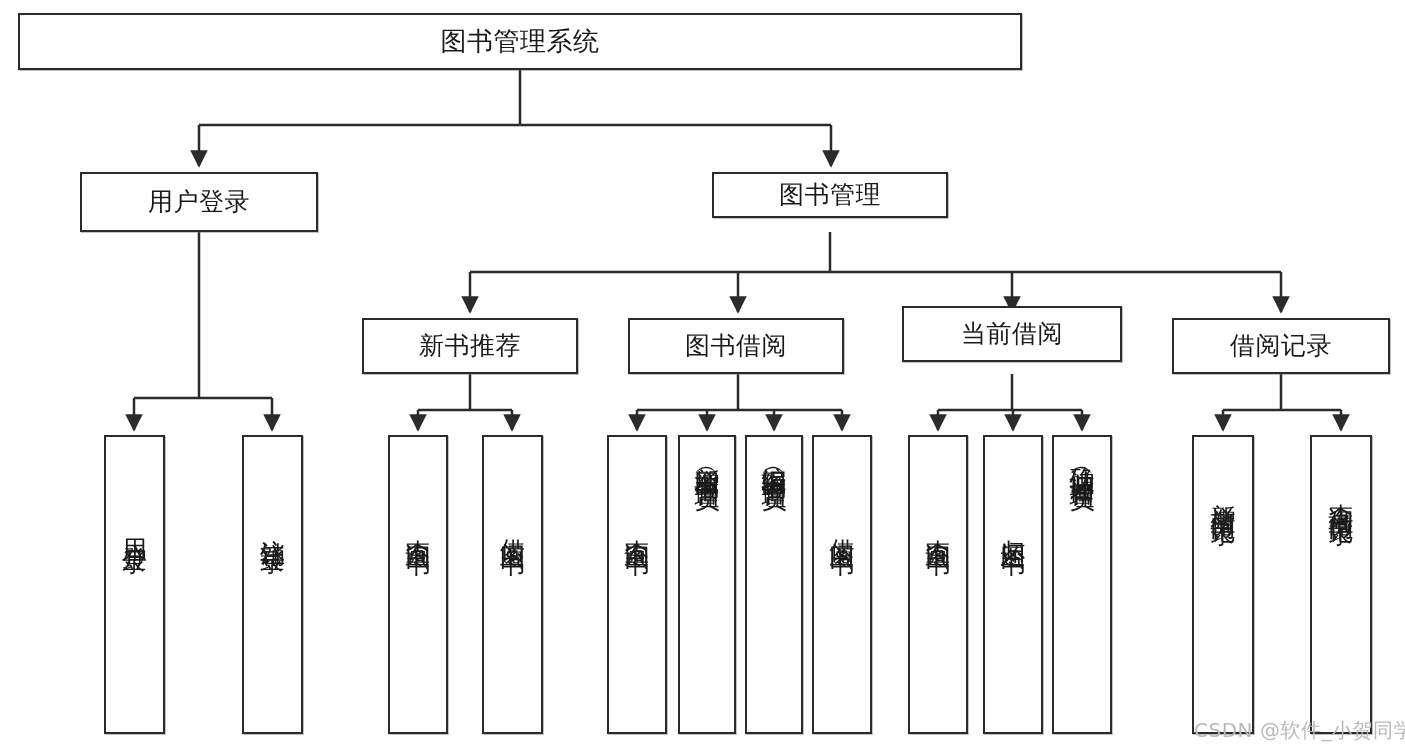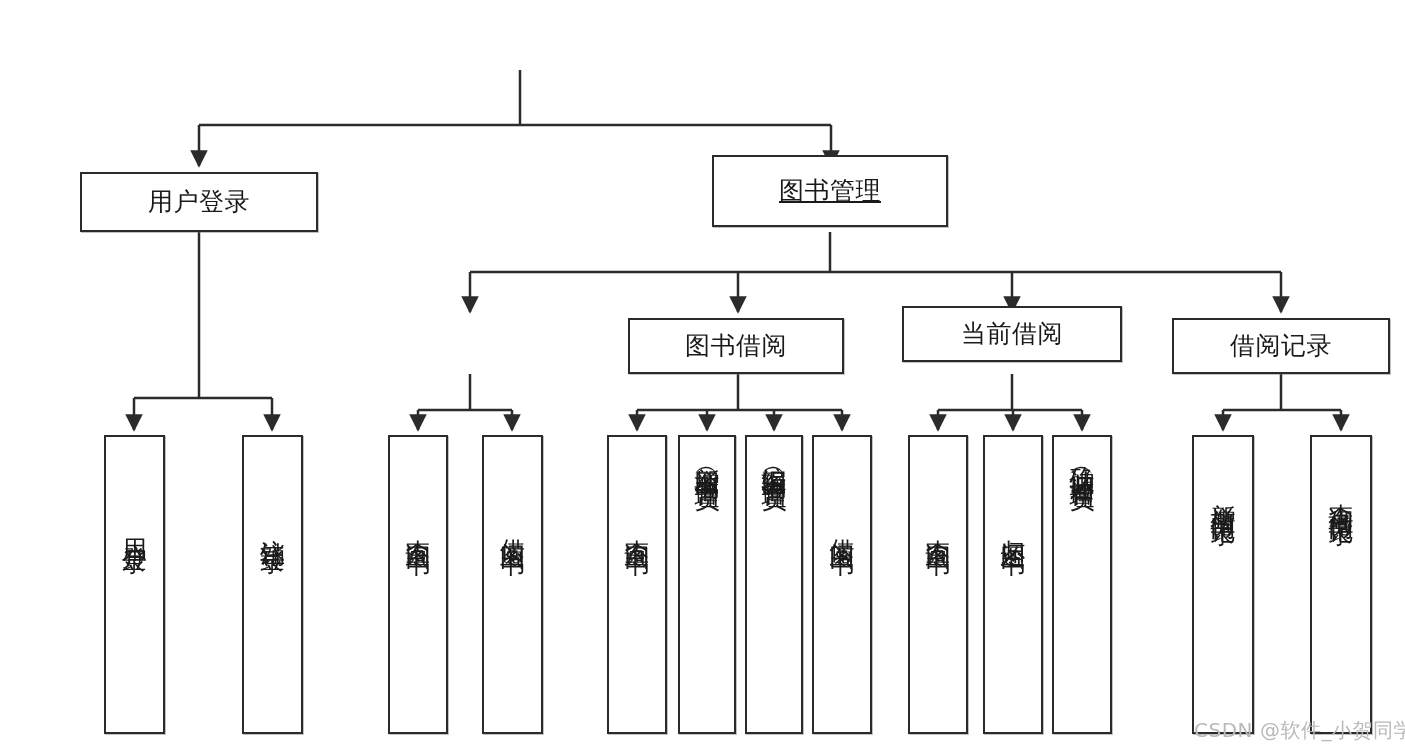--- a/index.html
+++ b/index.html
@@ -119,28 +119,34 @@
       <path d="M 1013 410 L 1013 430" marker-end="url(#arrow)"></path>
       <path d="M 1082 410 L 1082 430" marker-end="url(#arrow)"></path>
 
       <path d="M 1281 374 L 1281 410"></path>
       <path d="M 1223 410 L 1341 410"></path>
       <path d="M 1223 410 L 1223 430" marker-end="url(#arrow)"></path>
       <path d="M 1341 410 L 1341 430" marker-end="url(#arrow)"></path>
     </g>
   </svg>
 
+  <div class="node horiz title" style="left:18px; top:13px; width:1004px; height:57px;">
+    <span class="label">图书管理系统</span>
+  </div>
 
   <div class="node horiz" style="left:80px; top:172px; width:238px; height:60px;">
     <span class="label">用户登录</span>
   </div>
-  <div class="node horiz" style="left:712px; top:155px; width:236px; height:72px;text-decoration:underline;">
+  <div class="node horiz" style="left:712px; top:172px; width:236px; height:46px;">
     <span class="label">图书管理</span>
   </div>
 
+  <div class="node horiz" style="left:362px; top:318px; width:216px; height:56px;">
+    <span class="label">新书推荐</span>
+  </div>
   <div class="node horiz" style="left:628px; top:318px; width:216px; height:56px;">
     <span class="label">图书借阅</span>
   </div>
   <div class="node horiz" style="left:902px; top:306px; width:220px; height:56px;">
     <span class="label">当前借阅</span>
   </div>
   <div class="node horiz" style="left:1172px; top:318px; width:218px; height:56px;">
     <span class="label">借阅记录</span>
   </div>
 

